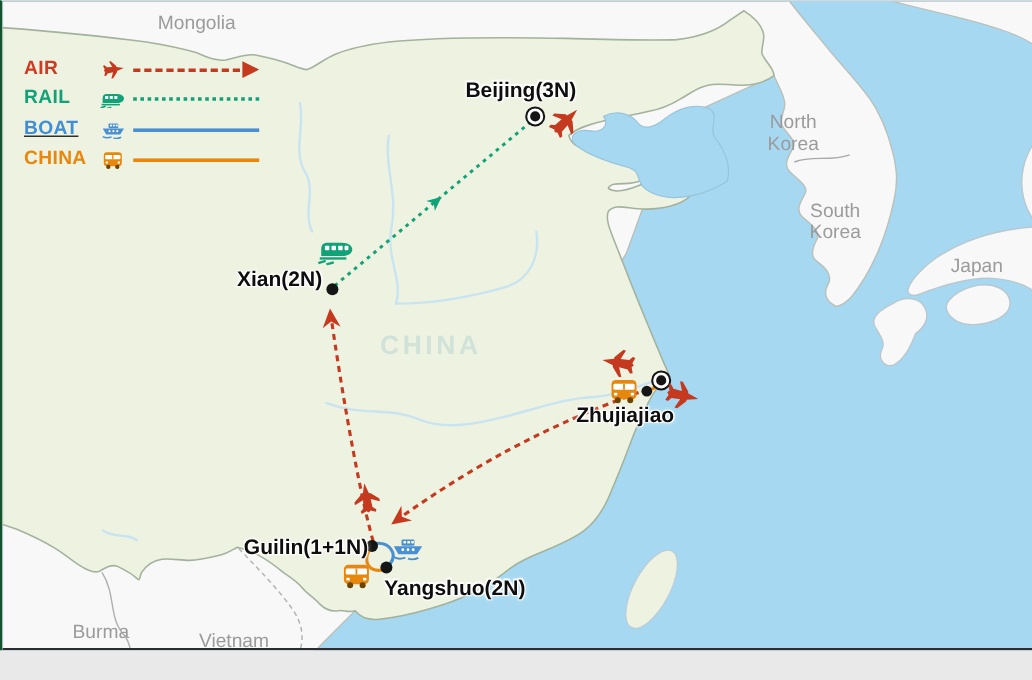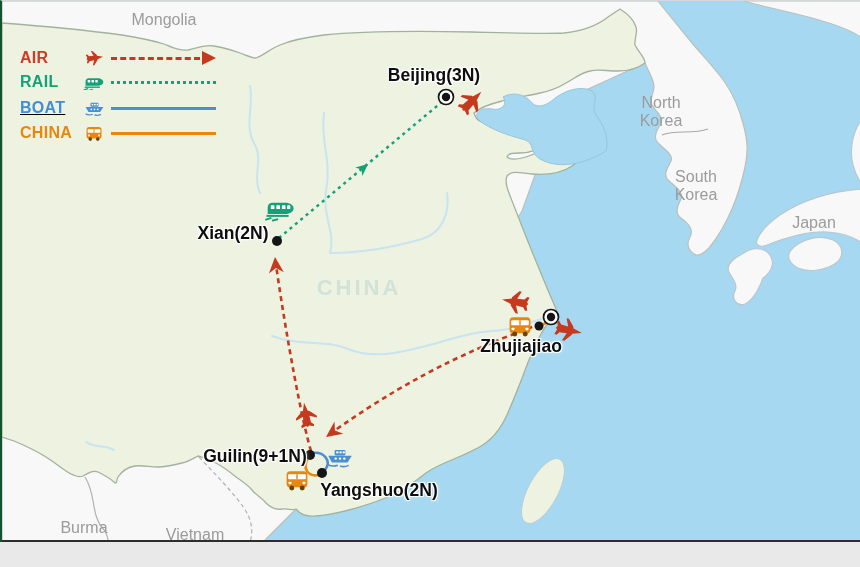--- a/index.html
+++ b/index.html
@@ -253,21 +253,21 @@
 Korea</div>
   <div class="lbl region" style="left:812px;top:222px;">Japan</div>
   <div class="lbl region" style="left:38px;top:527px;margin-left:44px;">Burma</div>
   <div class="lbl region" style="left:193px;top:534px;">Vietnam</div>
   <div class="lbl region" style="left:121px;top:556px;">Laos</div>
   <div class="lbl watermark" style="left:357px;top:287px;">CHINA</div>
 
   <div class="lbl city" style="left:432px;top:74px;">Beijing(3N)</div>
   <div class="lbl city" style="left:231px;top:232px;">Xian(2N)</div>
   <div class="lbl city" style="left:519px;top:345px;">Zhujiajiao</div>
-  <div class="lbl city" style="left:253px;top:455px;">Guilin(9+1N)</div>
+  <div class="lbl city" style="left:253px;top:455px;">Guilin(1+1N)</div>
   <div class="lbl city" style="left:377px;top:489px;">Yangshuo(2N)</div>
 
 
   <div>
     <div class="legrow" style="top:46px;">
       <span class="leglabel air-text">AIR</span>
       <span class="legicon">
         <svg viewBox="0 0 24 20" width="19" style="color:#c5391f;transform:rotate(-8deg);">
             <path fill="currentColor" d="M23 10 L15.5 7.8 L15.5 6.8 L10.5 1 L8.6 1 L11.2 7.2 L5.4 6.8 L3.4 4.4 L1.6 4.8 L3 8.6 L1.8 10 L3 11.4 L1.6 15.2 L3.4 15.6 L5.4 13.2 L11.2 12.8 L8.6 19 L10.5 19 L15.5 13.2 L15.5 12.2 Z"></path>
           </svg>

